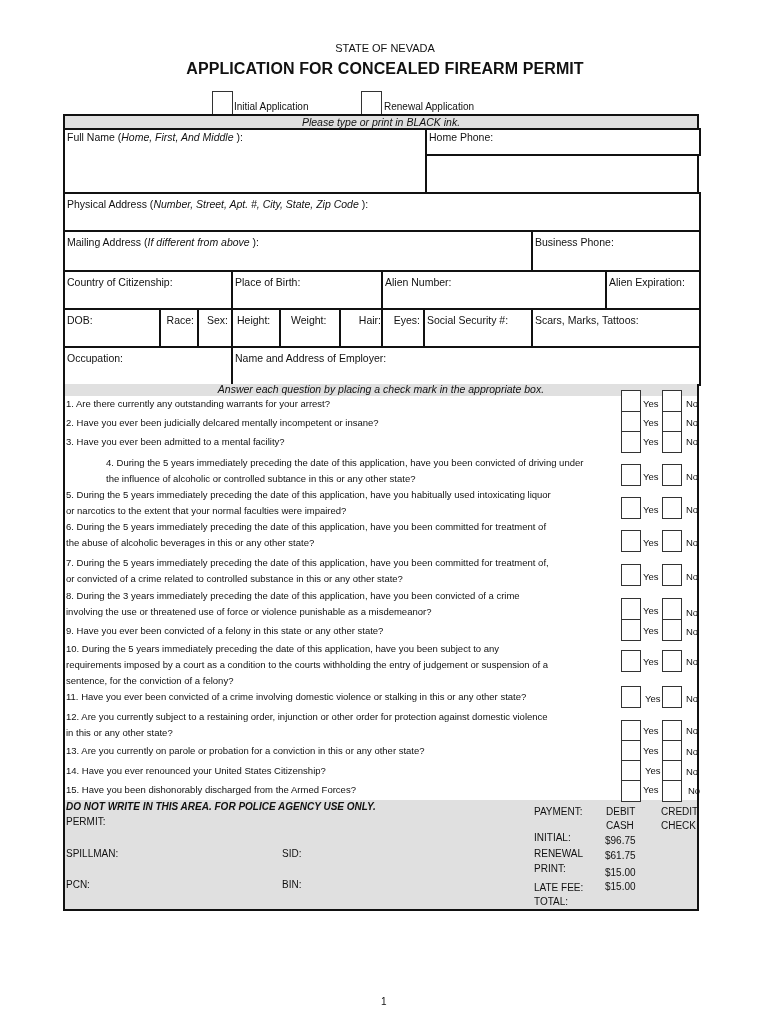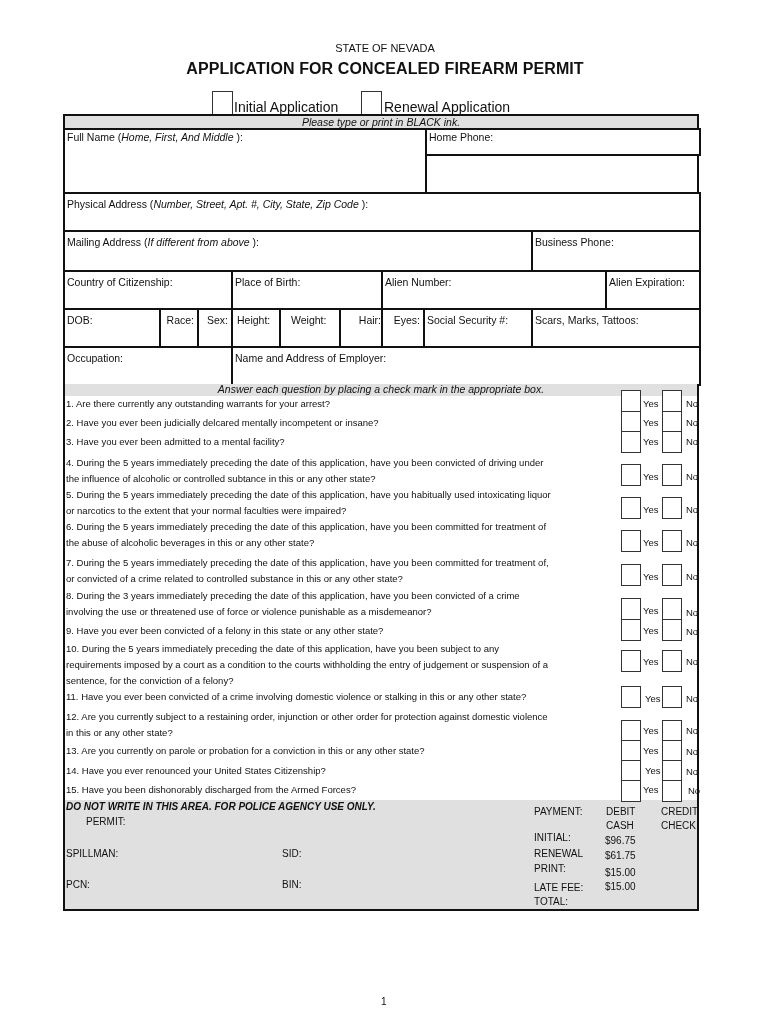--- a/index.html
+++ b/index.html
@@ -1,19 +1,19 @@
 <!DOCTYPE html>
 <html><head>
 <meta charset="utf-8">
 <style>
   html, body { margin: 0; padding: 0; background: #ffffff; }
   body { width: 770px; height: 1024px; position: relative; overflow: hidden;
          font-family: "Liberation Sans", sans-serif; color: #111; }
   .abs { position: absolute; }
-  .txt { font-size: 14px; line-height: 12px; white-space: nowrap; }
+  .txt { font-size: 10px; line-height: 12px; white-space: nowrap; }
   .state { left: 0; width: 770px; top: 42px; text-align: center; font-size: 11px; }
   .title { left: 0; width: 770px; top: 60px; text-align: center; font-size: 16px; font-weight: bold; letter-spacing: 0.1px; }
   .topbox { border: 1px solid #333; background: #fff; }
   .form { left: 63px; top: 114px; width: 636px; height: 797px; border: 2px solid #111; box-sizing: border-box; }
   .cell { position: absolute; border: 2px solid #111; box-sizing: border-box; background: #fff; }
   .cell .lbl { position: absolute; left: 2px; top: 1px; font-size: 10.5px; white-space: nowrap; }
   .gray { background: #e0e0e0; }
   .ital { font-style: italic; }
   .qtext { position: absolute; left: 66px; font-size: 9.5px; line-height: 16px; white-space: nowrap; }
   .cb { position: absolute; width: 20px; height: 22px; border: 1px solid #333; background: #fff; box-sizing: border-box; }
@@ -111,21 +111,21 @@
 </div>
 
 <div class="abs" style="left:0;top:0;">
 
   <div class="qtext" style="top:396px;"><span>1. Are there currently any outstanding warrants for your arrest?</span></div>
 
   <div class="qtext" style="top:415px;"><span>2. Have you ever been judicially delcared mentally incompetent or insane?</span></div>
 
   <div class="qtext" style="top:434px;"><span>3. Have you ever been admitted to a mental facility?</span></div>
 
-  <div class="qtext" style="top:455px;"><span> 4. During the 5 years immediately preceding the date of this application, have you been convicted of driving under</span><br><span>the influence of alcoholic or controlled subtance in this or any other state?</span></div>
+  <div class="qtext" style="top:455px;padding-left:40px;"><span> 4. During the 5 years immediately preceding the date of this application, have you been convicted of driving under</span><br><span>the influence of alcoholic or controlled subtance in this or any other state?</span></div>
 
   <div class="qtext" style="top:487px;"><span> 5. During the 5 years immediately preceding the date of this application, have you habitually used intoxicating liquor</span><br><span>or narcotics to the extent that your normal faculties were impaired?</span></div>
 
   <div class="qtext" style="top:519px;"><span> 6. During the 5 years immediately preceding the date of this application, have you been committed for treatment of</span><br><span>the abuse of alcoholic beverages in this or any other state?</span></div>
 
   <div class="qtext" style="top:555px;"><span> 7. During the 5 years immediately preceding the date of this application, have you been committed for treatment of,</span><br><span>or convicted of a crime related to controlled substance in this or any other state?</span></div>
 
   <div class="qtext" style="top:588px;"><span> 8. During the 3 years immediately preceding the date of this application, have you been convicted of a crime</span><br><span>involving the use or threatened use of force or violence punishable as a misdemeanor?</span></div>
 
   <div class="qtext" style="top:623px;"><span> 9. Have you ever been convicted of a felony in this state or any other state?</span></div>
@@ -215,21 +215,21 @@
   <div class="cb" style="left:662px;top:760px;"></div>
   <div class="yn" style="left:686px;top:766px;">No</div>
 
   <div class="cb" style="left:621px;top:780px;"></div>
   <div class="yn" style="left:643px;top:784px;">Yes</div>
   <div class="cb" style="left:662px;top:780px;"></div>
   <div class="yn" style="left:688px;top:785px;">No</div>
 </div>
 
 <div class="police" style="left:66px;top:801px;font-weight:bold;font-style:italic;">DO NOT WRITE IN THIS AREA.  FOR POLICE AGENCY USE ONLY.</div>
-<div class="police" style="left:66px;top:816px;padding-left:20px;">PERMIT:</div>
+<div class="police" style="left:66px;top:816px;">PERMIT:</div>
 <div class="police" style="left:66px;top:848px;">SPILLMAN:</div>
 <div class="police" style="left:282px;top:848px;">SID:</div>
 <div class="police" style="left:66px;top:879px;">PCN:</div>
 <div class="police" style="left:282px;top:879px;">BIN:</div>
 
 <div class="police" style="left:534px;top:806px;">PAYMENT:</div>
 <div class="police" style="left:606px;top:806px;">DEBIT</div>
 <div class="police" style="left:606px;top:820px;">CASH</div>
 <div class="police" style="left:661px;top:806px;">CREDIT</div>
 <div class="police" style="left:661px;top:820px;">CHECK</div>

